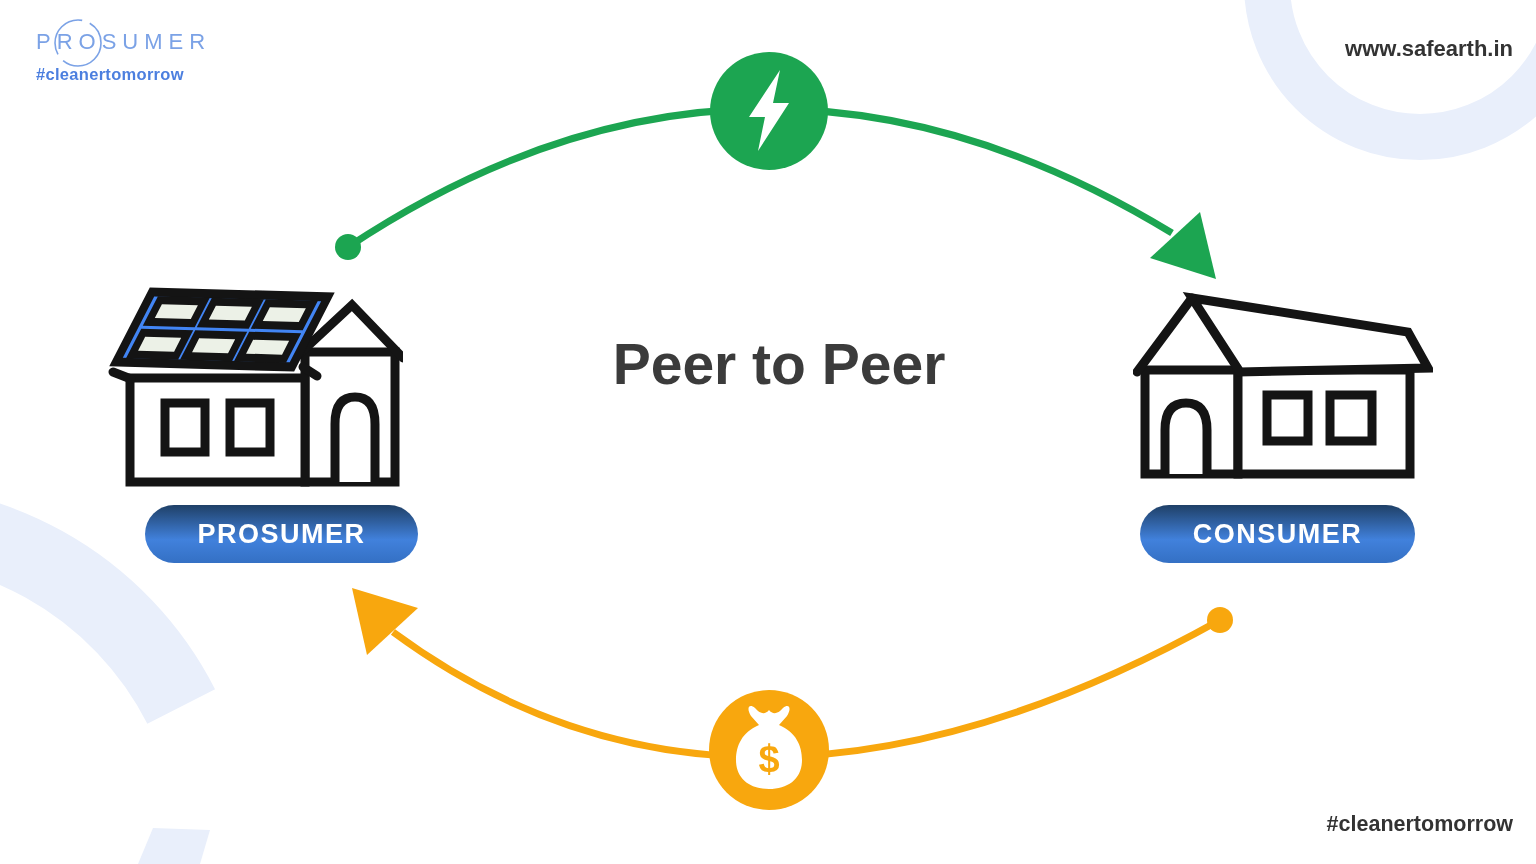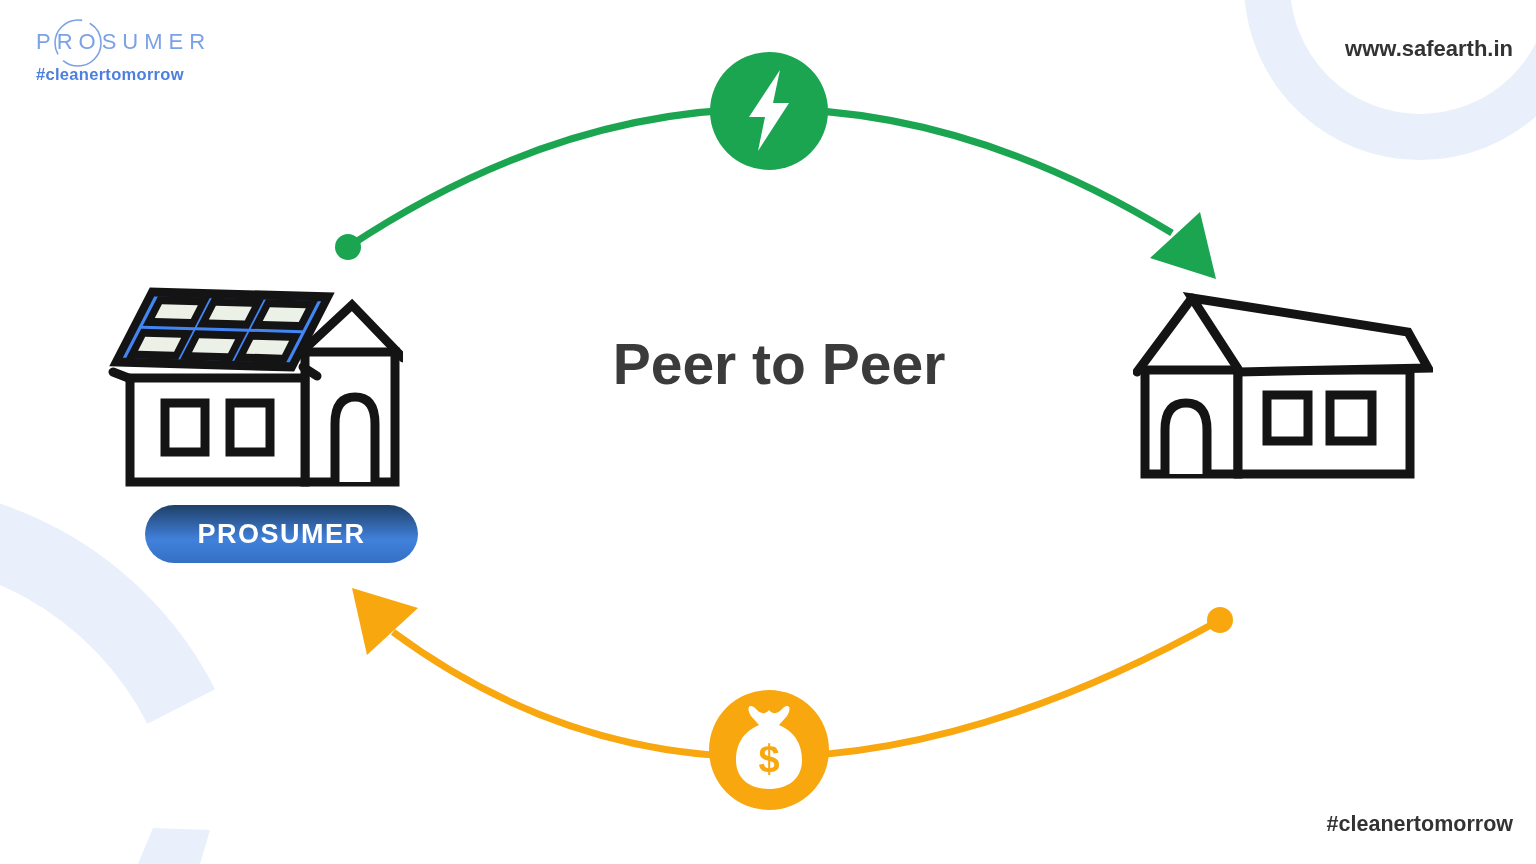--- a/index.html
+++ b/index.html
@@ -101,20 +101,21 @@
       <rect x="105" y="82" width="172" height="104"></rect>
       <polygon points="59,10 275,44 295,80 107,84"></polygon>
       <path d="M59,10 L4,84" fill="none" stroke-linecap="round"></path>
       <path d="M32,186 V142 Q32,115 53,115 Q74,115 74,142 V186"></path>
       <rect x="134" y="107" width="41" height="46"></rect>
       <rect x="197" y="107" width="42" height="46"></rect>
     </g>
   </svg>
 
   <div class="abs pill pill-prosumer">PROSUMER</div>
+  <div class="abs pill pill-consumer">CONSUMER</div>
 
   <div class="abs title">
     <div class="t1">Peer to Peer</div>
   </div>
 
   <div class="abs logo">
     <div class="logo-row">
       <svg class="logo-circle" width="50" height="50" viewBox="0 0 50 50">
         <circle cx="25" cy="25" r="23" fill="none" stroke="#7BA2E6" stroke-width="1.6" stroke-dasharray="52 8 52 8"></circle>
       </svg>

